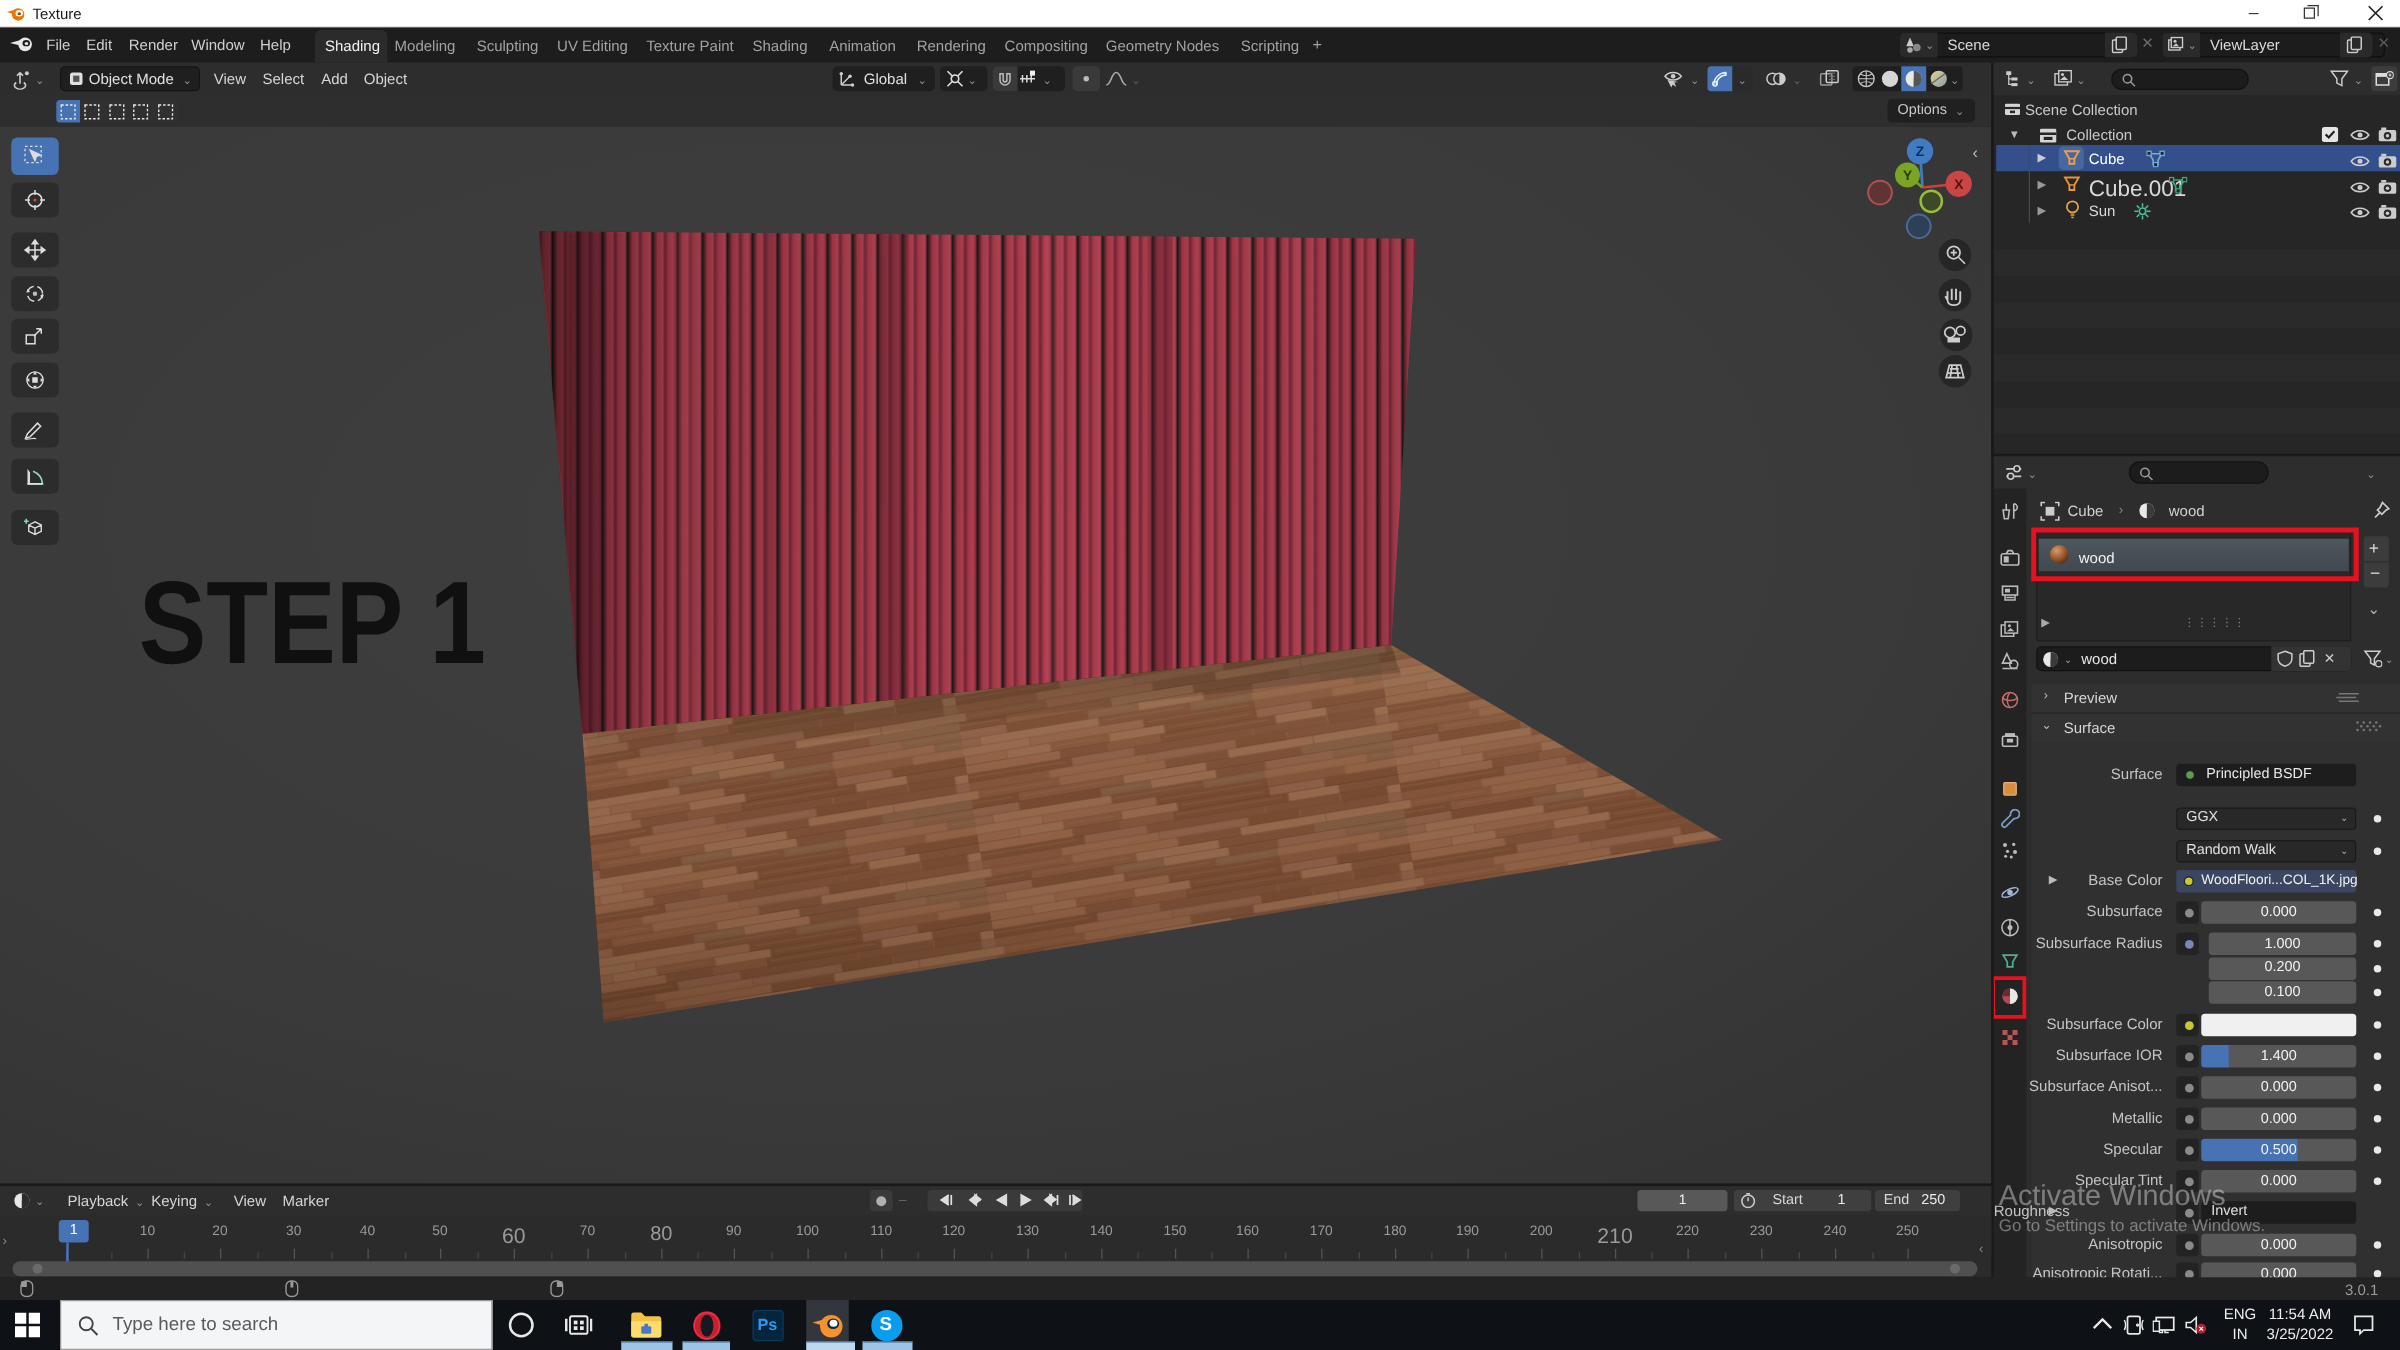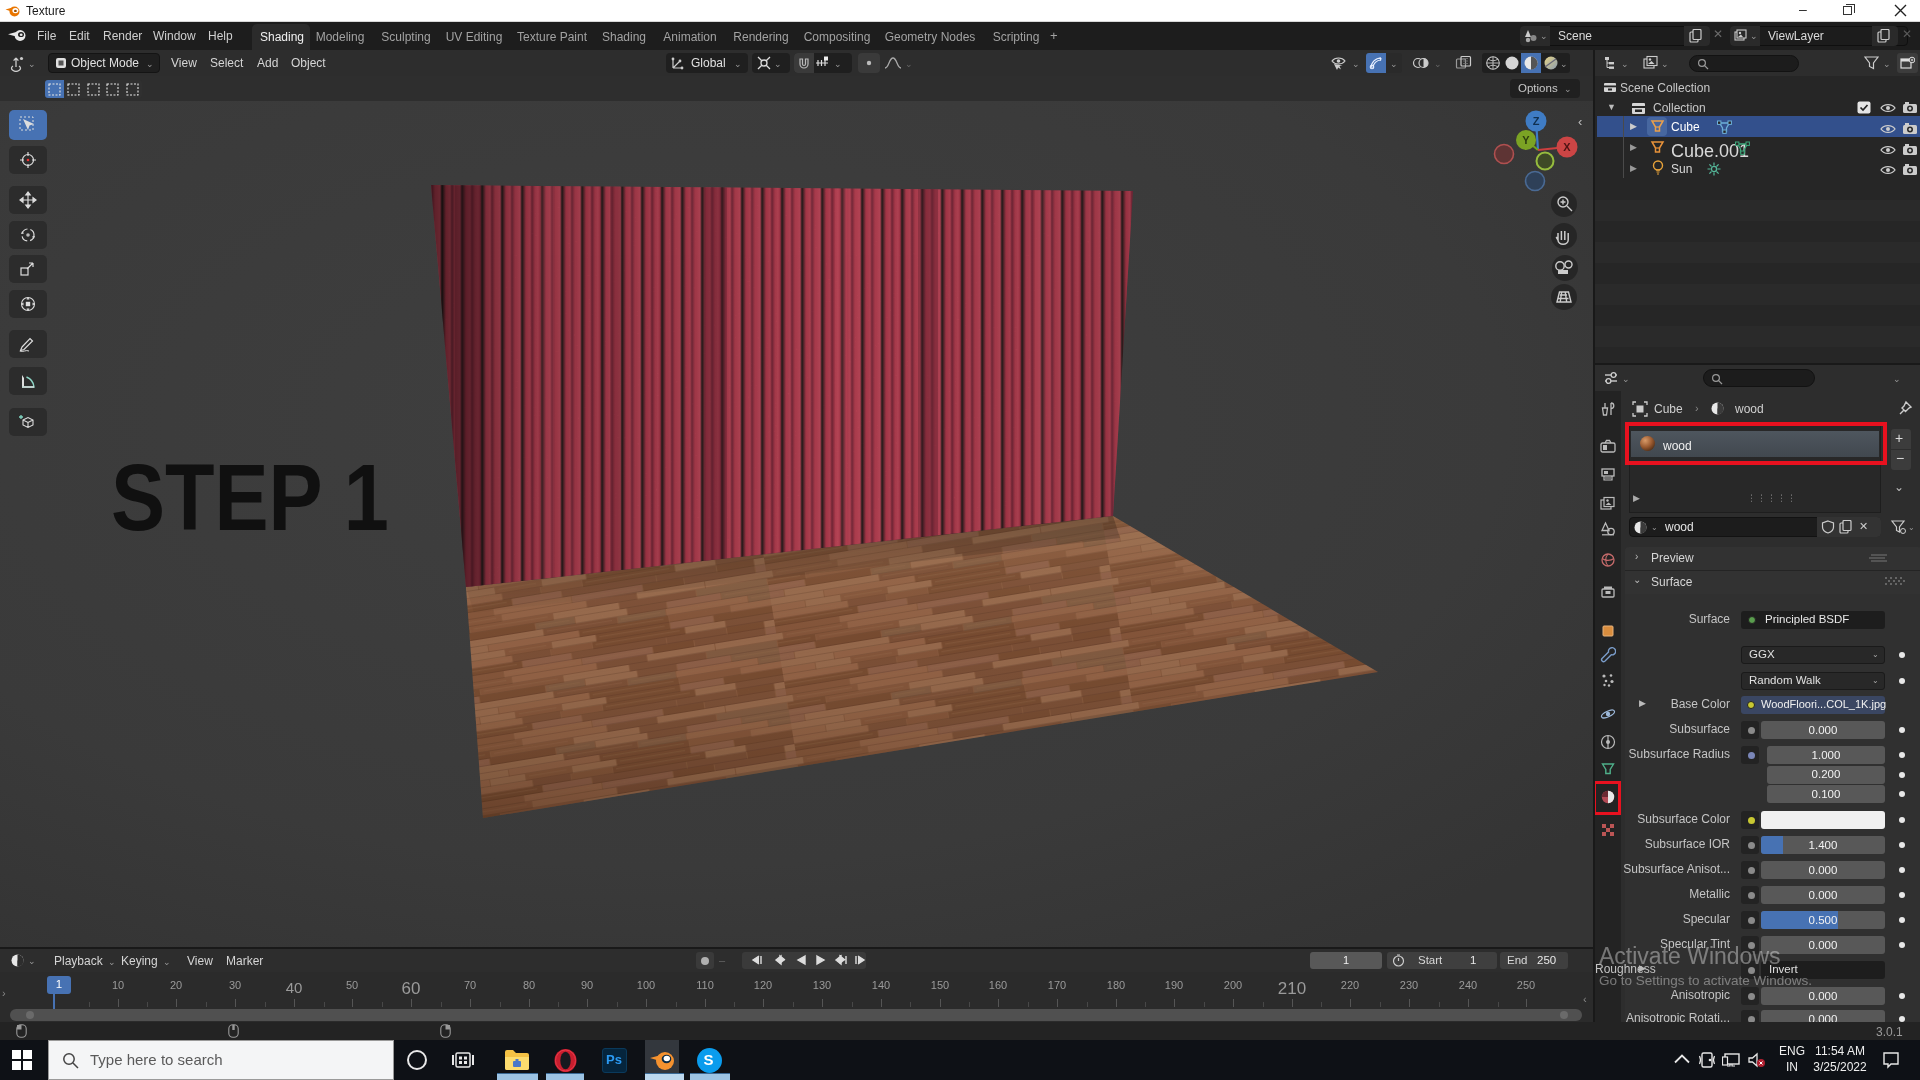--- a/index.html
+++ b/index.html
@@ -920,33 +920,33 @@
 <div class="ab" style="left:0;top:23px;width:1593px;height:35px;background:#2b2b2b"></div>
 <div class="tx" style="left:118px;top:30px;font-size:11px;color:#9a9a9a;transform:translateX(-50%)">10</div>
 <div class="ab" style="left:118px;top:50px;width:1px;height:8px;background:#555"></div>
 <div class="ab" style="left:89px;top:53px;width:1px;height:5px;background:#484848"></div>
 <div class="tx" style="left:176px;top:30px;font-size:11px;color:#9a9a9a;transform:translateX(-50%)">20</div>
 <div class="ab" style="left:176px;top:50px;width:1px;height:8px;background:#555"></div>
 <div class="ab" style="left:147px;top:53px;width:1px;height:5px;background:#484848"></div>
 <div class="tx" style="left:235px;top:30px;font-size:11px;color:#9a9a9a;transform:translateX(-50%)">30</div>
 <div class="ab" style="left:235px;top:50px;width:1px;height:8px;background:#555"></div>
 <div class="ab" style="left:206px;top:53px;width:1px;height:5px;background:#484848"></div>
-<div class="tx" style="left:294px;top:30px;font-size:15px;color:#9a9a9a;transform:translateX(-50%)">40</div>
+<div class="tx" style="left:294px;top:30px;font-size:11px;color:#9a9a9a;transform:translateX(-50%)">40</div>
 <div class="ab" style="left:294px;top:50px;width:1px;height:8px;background:#555"></div>
 <div class="ab" style="left:265px;top:53px;width:1px;height:5px;background:#484848"></div>
 <div class="tx" style="left:352px;top:30px;font-size:11px;color:#9a9a9a;transform:translateX(-50%)">50</div>
 <div class="ab" style="left:352px;top:50px;width:1px;height:8px;background:#555"></div>
 <div class="ab" style="left:324px;top:53px;width:1px;height:5px;background:#484848"></div>
 <div class="tx" style="left:411px;top:30px;font-size:17px;color:#9a9a9a;transform:translateX(-50%)">60</div>
 <div class="ab" style="left:411px;top:50px;width:1px;height:8px;background:#555"></div>
 <div class="ab" style="left:382px;top:53px;width:1px;height:5px;background:#484848"></div>
 <div class="tx" style="left:470px;top:30px;font-size:11px;color:#9a9a9a;transform:translateX(-50%)">70</div>
 <div class="ab" style="left:470px;top:50px;width:1px;height:8px;background:#555"></div>
 <div class="ab" style="left:441px;top:53px;width:1px;height:5px;background:#484848"></div>
-<div class="tx" style="left:529px;top:30px;font-size:11px;color:#9a9a9a;transform:translateX(-50%)">80</div>
+<div class="tx" style="left:529px;top:30px;font-size:16px;color:#9a9a9a;transform:translateX(-50%)">80</div>
 <div class="ab" style="left:529px;top:50px;width:1px;height:8px;background:#555"></div>
 <div class="ab" style="left:500px;top:53px;width:1px;height:5px;background:#484848"></div>
 <div class="tx" style="left:587px;top:30px;font-size:11px;color:#9a9a9a;transform:translateX(-50%)">90</div>
 <div class="ab" style="left:587px;top:50px;width:1px;height:8px;background:#555"></div>
 <div class="ab" style="left:558px;top:53px;width:1px;height:5px;background:#484848"></div>
 <div class="tx" style="left:646px;top:30px;font-size:11px;color:#9a9a9a;transform:translateX(-50%)">100</div>
 <div class="ab" style="left:646px;top:50px;width:1px;height:8px;background:#555"></div>
 <div class="ab" style="left:617px;top:53px;width:1px;height:5px;background:#484848"></div>
 <div class="tx" style="left:705px;top:30px;font-size:11px;color:#9a9a9a;transform:translateX(-50%)">110</div>
 <div class="ab" style="left:705px;top:50px;width:1px;height:8px;background:#555"></div>

